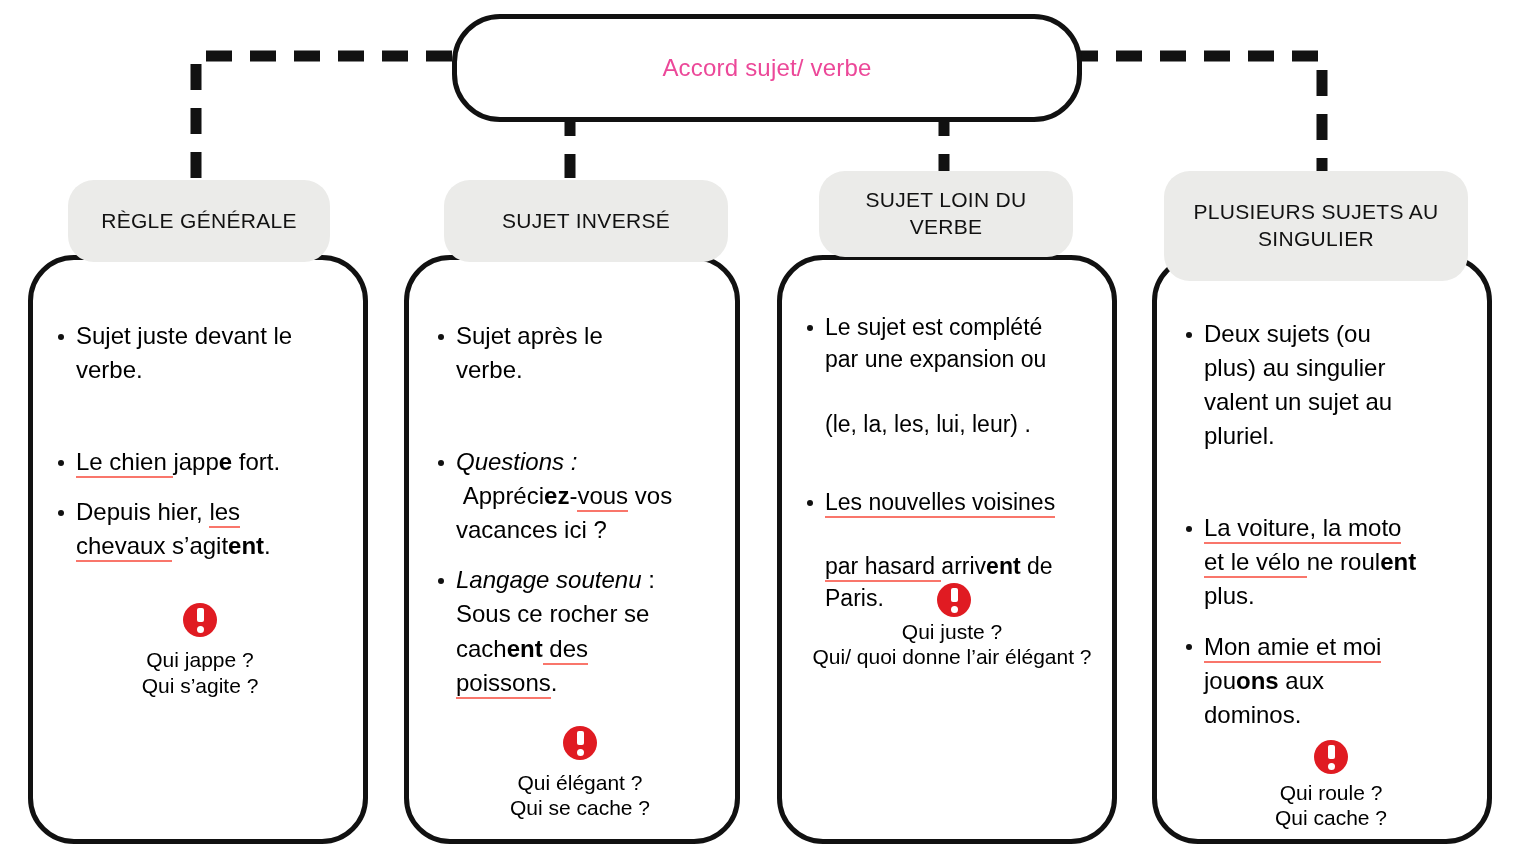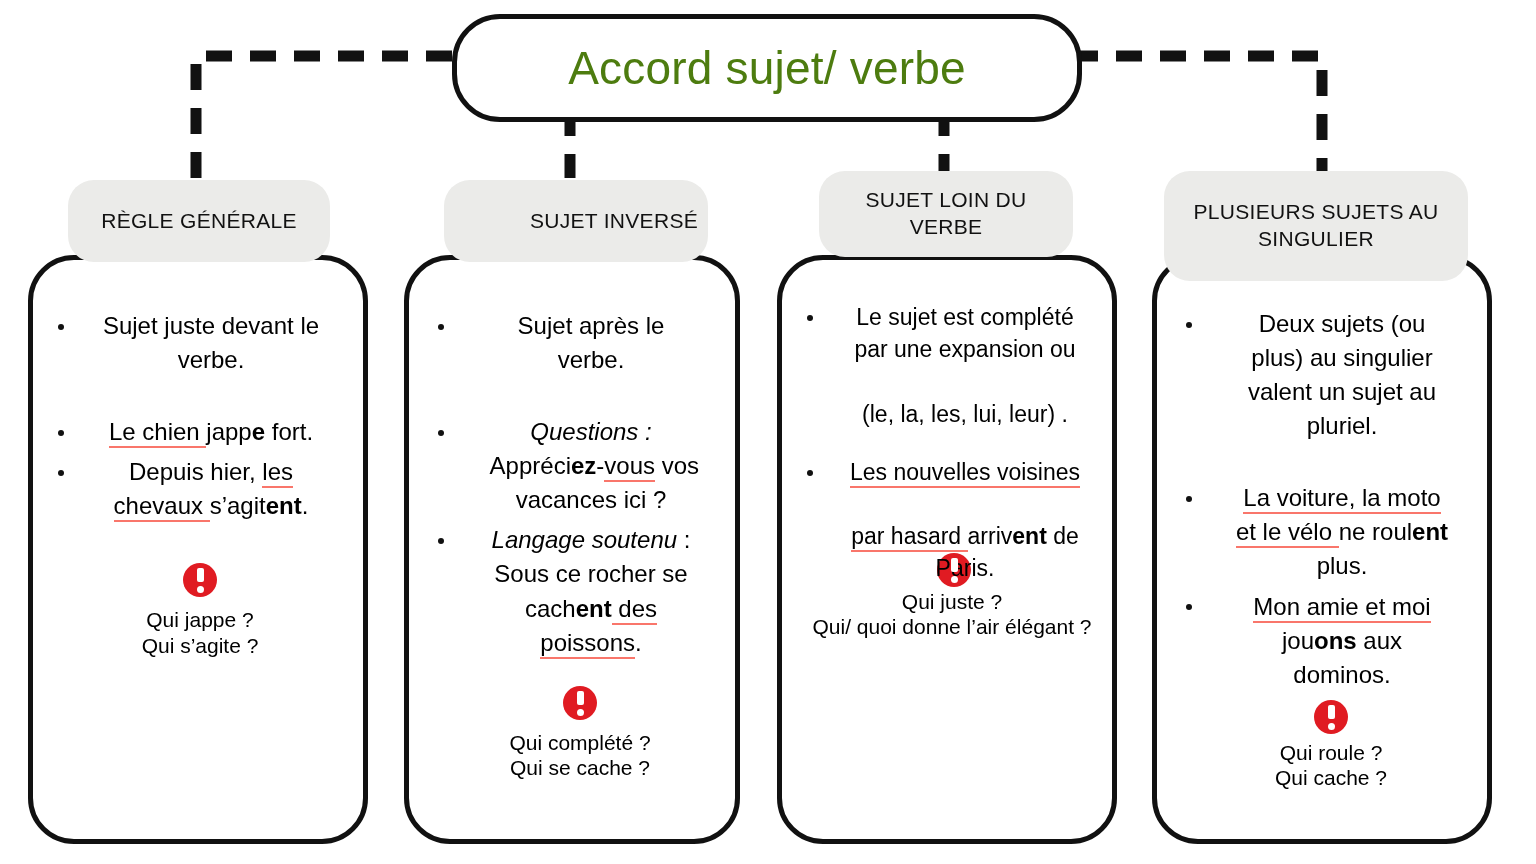--- a/index.html
+++ b/index.html
@@ -17,21 +17,21 @@
   .connectors{position:absolute;left:0;top:0;width:1536px;height:864px;z-index:1;pointer-events:none;}
 
   
   .title-box{
     position:absolute;left:452px;top:14px;width:620px;height:98px;
     border:5px solid #111;border-radius:48px;background:#fff;
     display:flex;align-items:center;justify-content:center;
     z-index:3;
   }
   .title-text{
-    font-size:46px;letter-spacing:.2px;color:#4d7c0f;white-space:nowrap;
+    font-size:24px;letter-spacing:.2px;color:#ec4899;white-space:nowrap;
   }
 
   
   .col{position:absolute;top:255px;z-index:2;}
   .card{
     position:absolute;left:0;top:0;
     border:5px solid #111;border-radius:46px;background:#fff;
     box-sizing:border-box;
   }
   .chip{
@@ -45,22 +45,21 @@
   }
   .body{
     position:absolute;left:0;top:0;width:100%;height:100%;
     box-sizing:border-box;
     z-index:3;
   }
   ul.pts{list-style:none;margin:0;padding:0;}
   ul.pts li{
     position:relative;
     padding-left:22px;
-    margin:6px 0 2px 0;
-    text-align:center;
+    margin:16px 0 2px 0;
   }
   ul.pts li.bullet::before{
     content:"";position:absolute;left:4px;top:.62em;
     width:6px;height:6px;border-radius:50%;background:#111;
   }
   .sp{height:26px;}
   .sp-sm{height:14px;}
 
   .u{ text-decoration:none; border-bottom:2.5px solid #f9766b; padding-bottom:1px;}
   .b{font-weight:bold;}
@@ -137,21 +136,21 @@
         <div class="foot" style="font-size:21px;margin-top:10px;">
           <span class="fl">Qui jappe ?</span>
           <span class="fl">Qui s’agite ?</span>
         </div>
       </div>
     </div>
   </div>
 
   <div class="col" style="left:404px;width:336px;">
     <div class="card" style="width:336px;height:589px;"></div>
-    <div class="chip" style="left:40px;width:264px;height:82px;justify-content:flex-end;">
+    <div class="chip" style="left:40px;width:284px;height:82px;">
       <span>SUJET INVERSÉ</span>
     </div>
     <div class="body" style="padding:48px 14px 0 30px;font-size:24px;line-height:1.42;">
       <ul class="pts">
         <li class="bullet">
           <span>Sujet après le</span><br>
           <span>verbe.</span>
         </li>
         <li class="sp"></li>
         <li class="bullet">
@@ -165,21 +164,21 @@
           <span>cach</span><span class="b">ent</span><span class="u"> des</span><br>
           <span class="u">poissons</span><span>.</span>
         </li>
       </ul>
 
       <div style="margin-top:26px;">
         <div class="warn">
             <div class="bang"></div>
           </div>
         <div class="foot" style="font-size:21px;margin-top:10px;">
-          <span class="fl">Qui complété ?</span>
+          <span class="fl">Qui élégant ?</span>
           <span class="fl">Qui se cache ?</span>
         </div>
       </div>
     </div>
   </div>
 
   <div class="col" style="left:777px;width:340px;">
     <div class="card" style="width:340px;height:589px;"></div>
     <div class="chip" style="left:42px;width:254px;height:86px;top:-84px;">
       <span>SUJET LOIN DU VERBE</span>

